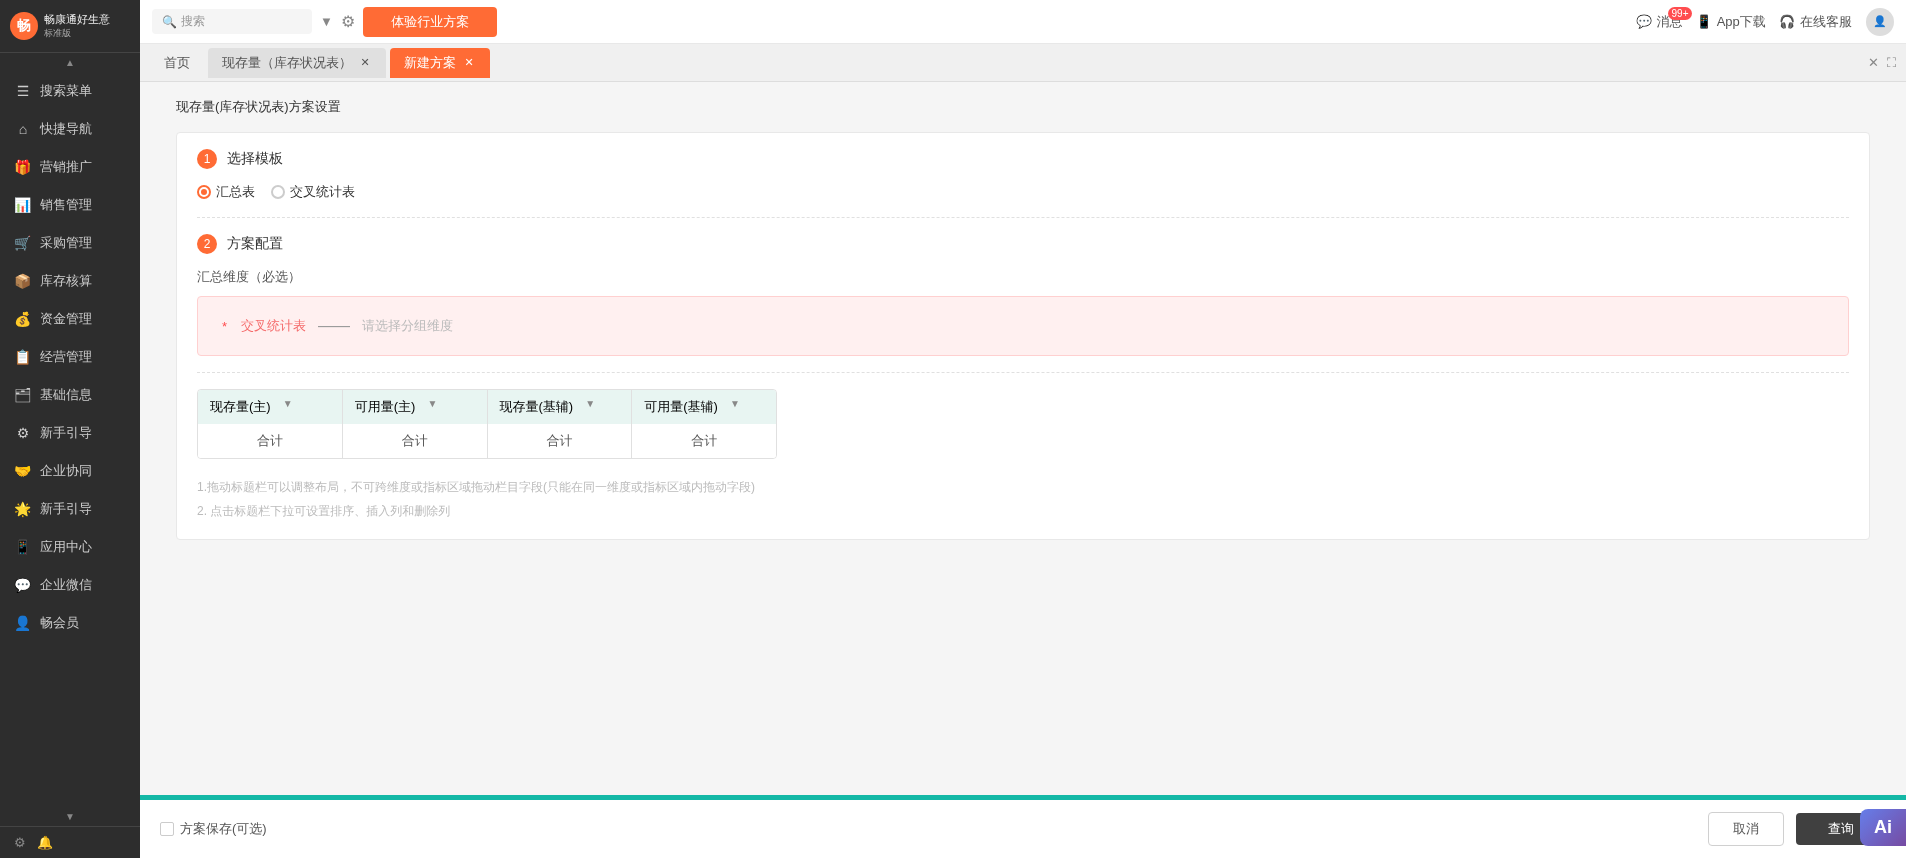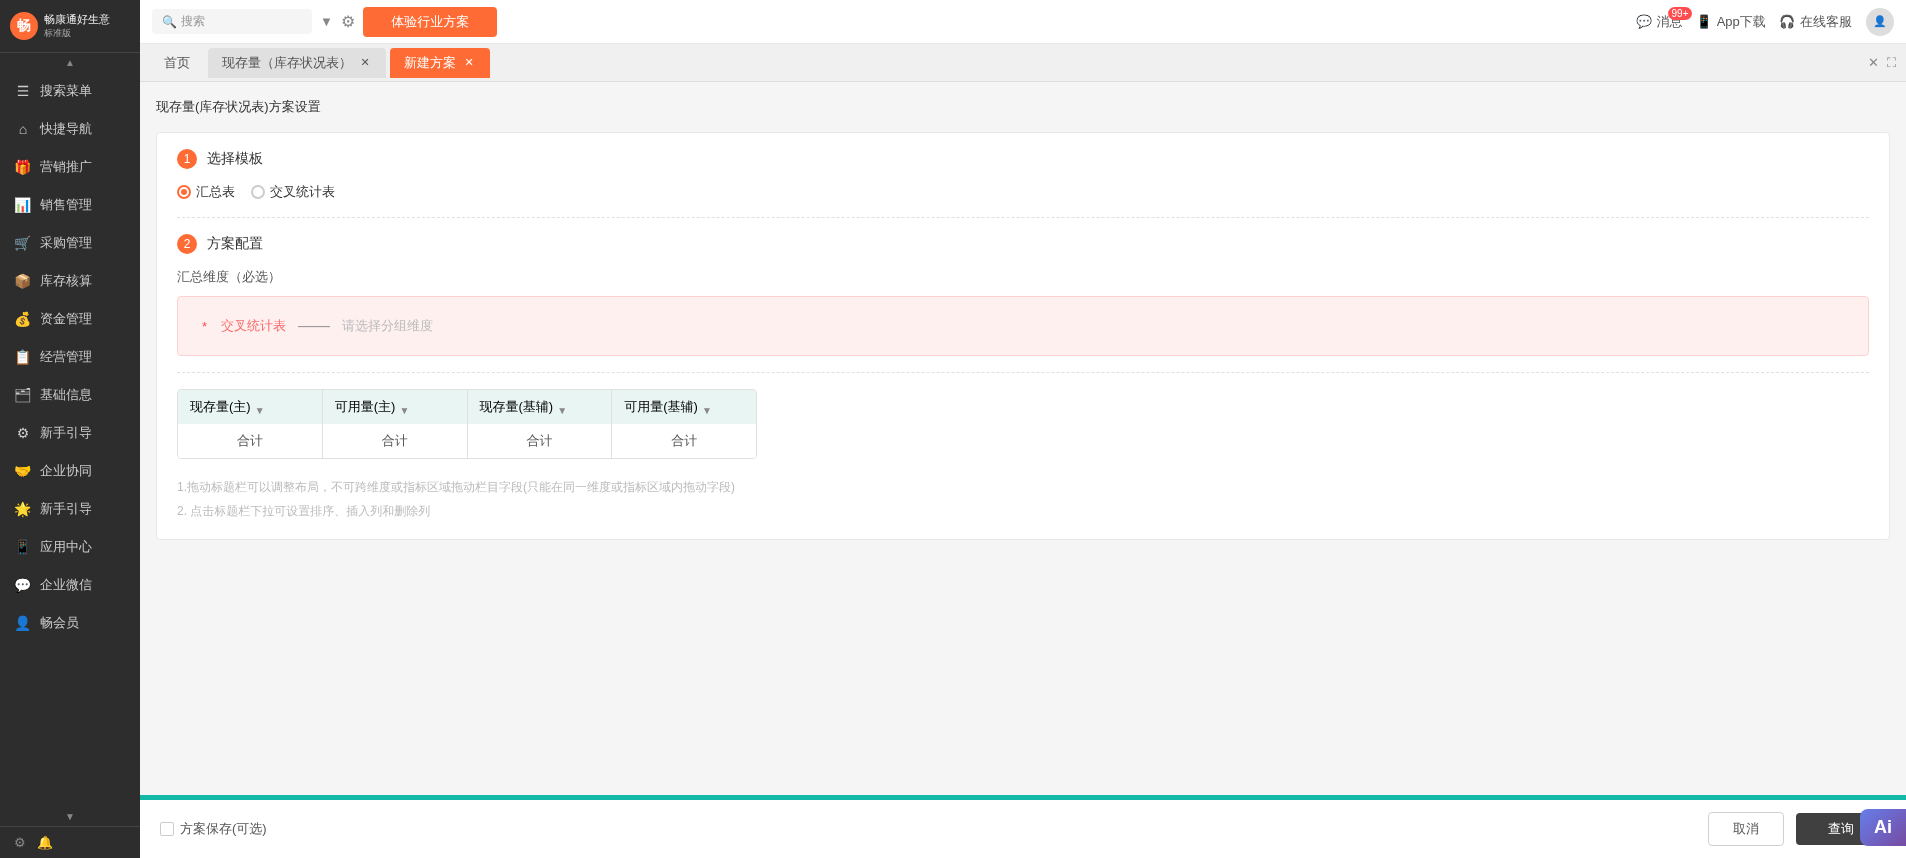--- a/index.html
+++ b/index.html
@@ -144,21 +144,21 @@
     .tabbar-actions {
       margin-left: auto;
       display: flex; align-items: center; gap: 8px;
     }
 
     
     .content {
       flex: 1;
       background: #f5f5f5;
       overflow-y: auto;
-      padding: 16px 16px;
+      padding: 16px 36px;
     }
     .page-title {
       font-size: 13px; color: #333; margin-bottom: 16px;
     }
 
     
     .panel {
       background: white;
       border: 1px solid #e8e8e8;
       border-radius: 4px;
@@ -242,21 +242,21 @@
       overflow: hidden;
       width: 580px;
     }
     .stats-table-header {
       display: flex;
       background: #e8f5f2;
     }
     .stats-col {
       flex: 1;
       padding: 8px 12px;
-      display: flex; align-items: flex-end; gap: 4px;
+      display: flex; align-items: flex-start; gap: 12px;
       border-right: 1px solid #e0e0e0;
       font-size: 13px;
     }
     .stats-col:last-child { border-right: none; }
     .stats-col-arrow { color: #888; font-size: 10px; cursor: pointer; }
     .stats-table-body {
       display: flex;
       background: white;
     }
     .stats-cell {

